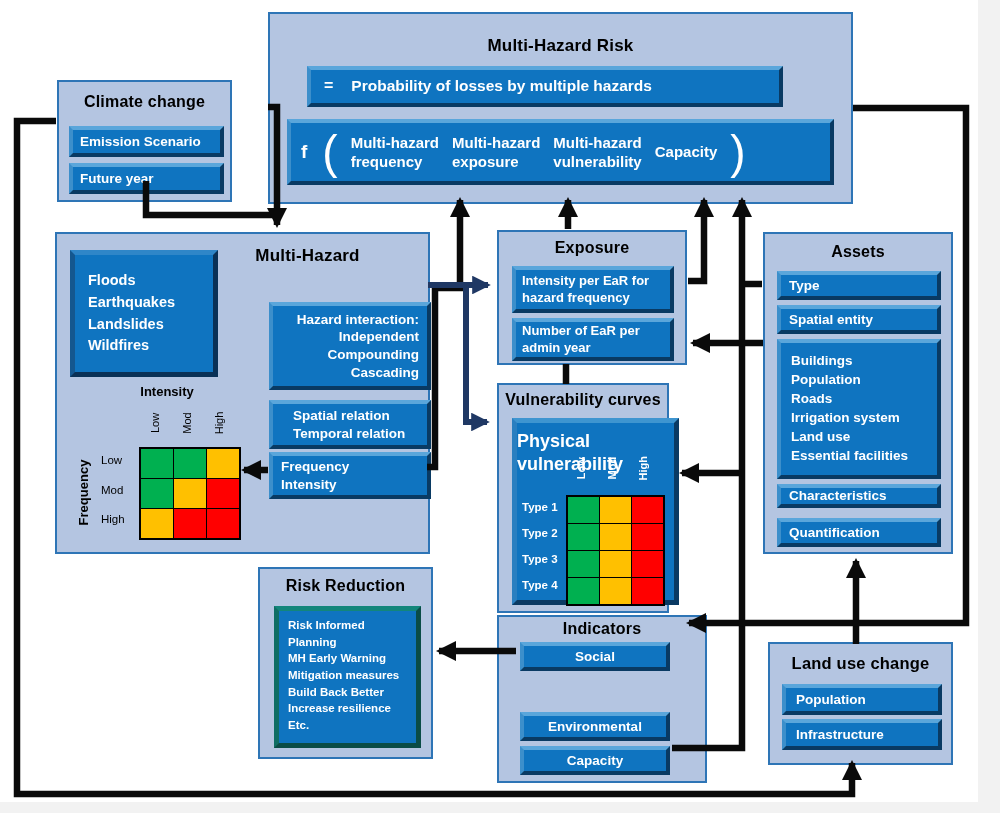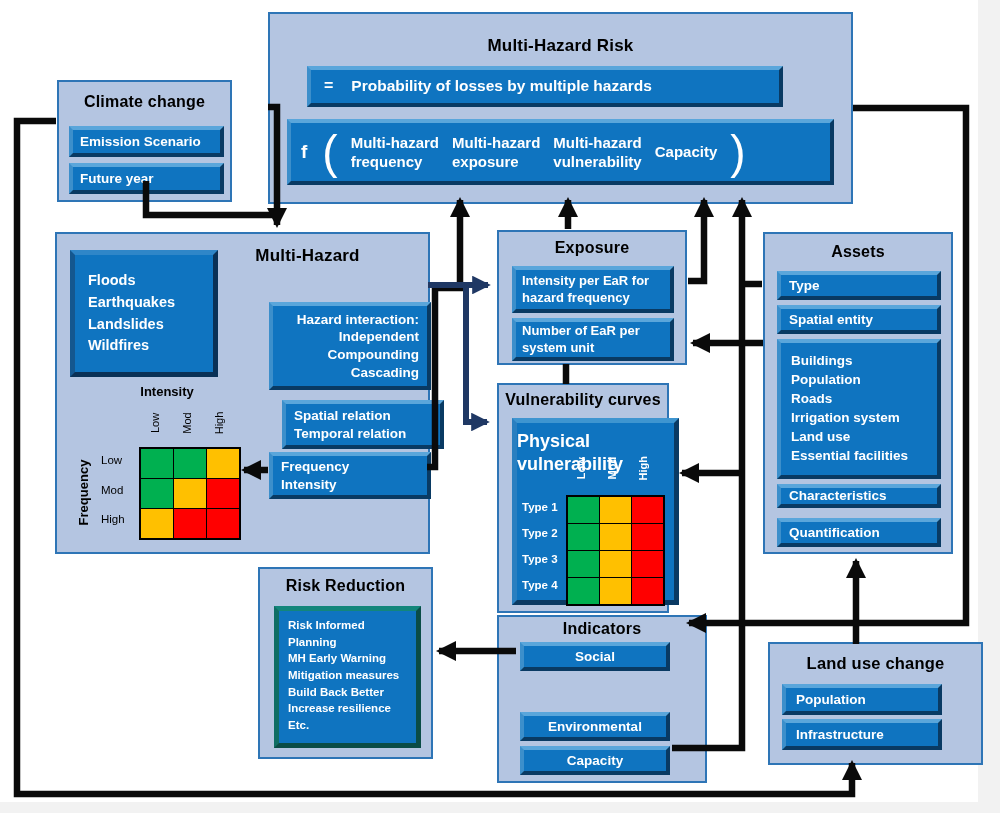--- a/index.html
+++ b/index.html
@@ -61,21 +61,21 @@
   <div class="panel" style="left:55px;top:232px;width:375px;height:322px;">
     <div class="ptitle" style="left:150px;right:20px;top:12px;font-size:17px;">Multi-Hazard</div>
     <div class="btn bigbox" style="left:13px;top:16px;width:148px;height:127px;font-size:14.5px;line-height:1.5;padding-left:13px;border-color:#2f86c8 #0a3156 #0a3156 #14578f;">Floods
 Earthquakes
 Landslides
 Wildfires</div>
     <div class="btn right" style="left:212px;top:68px;width:162px;height:88px;font-size:13.5px;padding-right:8px;">Hazard interaction:
 Independent
 Compounding
 Cascading</div>
-    <div class="btn" style="left:212px;top:166px;width:162px;height:49px;font-size:13.5px;padding-left:8px;margin-left:13px;">Spatial relation
+    <div class="btn" style="left:212px;top:166px;width:162px;height:49px;font-size:13.5px;padding-left:20px;">Spatial relation
 Temporal relation</div>
     <div class="btn" style="left:212px;top:218px;width:162px;height:47px;font-size:13.5px;padding-left:8px;">Frequency
 Intensity</div>
 
     <div class="lbl" style="left:55px;top:150px;width:110px;text-align:center;font-weight:bold;font-size:13px;">Intensity</div>
     <div class="vlab" style="left:86px;top:168px;width:24px;height:42px;font-size:11px;">
         <span>Low</span>
       </div>
     <div class="vlab" style="left:118px;top:168px;width:24px;height:42px;font-size:11px;">
         <span>Mod</span>
@@ -100,21 +100,21 @@
         <div class="cell" style="background: rgb(255, 0, 0);"></div>
         <div class="cell" style="background: rgb(255, 0, 0);"></div>
       </div>
   </div>
 
   <div class="panel" style="left:497px;top:230px;width:190px;height:135px;">
     <div class="ptitle" style="top:7px;font-size:16px;">Exposure</div>
     <div class="btn" style="left:13px;top:34px;width:162px;height:47px;font-size:13px;padding-left:6px;">Intensity per EaR for
 hazard  frequency</div>
     <div class="btn" style="left:13px;top:86px;width:162px;height:43px;font-size:13px;padding-left:6px;">Number  of EaR per
-system unit</div>
+admin year</div>
   </div>
 
   <div class="panel" style="left:497px;top:383px;width:172px;height:230px;">
     <div class="ptitle" style="top:6px;font-size:16px;">Vulnerability curves</div>
     <div class="btn bigbox" style="left:13px;top:33px;width:167px;height:187px;display:block;border-color:#3e95d0 #0a3a63 #0a3a63 #2a7fc0;">
       <div class="lbl" style="left:0;right:0;top:7px;font-size:18px;">Physical  vulnerability</div>
       <div class="vlab" style="left:52px;top:22px;width:24px;height:46px;font-size:11px;"><span>Low</span></div>
       <div class="vlab" style="left:83px;top:22px;width:24px;height:46px;font-size:11px;"><span>Mod</span></div>
       <div class="vlab" style="left:114px;top:22px;width:24px;height:46px;font-size:11px;"><span>High</span></div>
       <div class="lbl" style="left:5px;top:77px;font-size:11.5px;">Type 1</div>
@@ -150,21 +150,21 @@
 Etc.</div>
   </div>
 
   <div class="panel" style="left:497px;top:615px;width:210px;height:168px;">
     <div class="ptitle" style="top:3px;font-size:16px;">Indicators</div>
     <div class="btn center" style="left:21px;top:25px;width:150px;height:29px;font-size:13.5px;">Social</div>
     <div class="btn center" style="left:21px;top:95px;width:150px;height:29px;font-size:13.5px;">Environmental</div>
     <div class="btn center" style="left:21px;top:129px;width:150px;height:29px;font-size:13.5px;">Capacity</div>
   </div>
 
-  <div class="panel" style="left:768px;top:642px;width:215px;height:123px;">
+  <div class="panel" style="left:768px;top:642px;width:185px;height:123px;">
     <div class="ptitle" style="top:10px;font-size:16.5px;">Land use change</div>
     <div class="btn" style="left:12px;top:40px;width:160px;height:31px;font-size:13.5px;padding-left:10px;">Population</div>
     <div class="btn" style="left:12px;top:75px;width:160px;height:31px;font-size:13.5px;padding-left:10px;">Infrastructure</div>
   </div>
 
   <svg class="arrows" width="1000" height="813" viewBox="0 0 1000 813">
     <defs>
       <marker id="mb" viewBox="0 0 10 10" refX="8.5" refY="5" markerUnits="strokeWidth" markerWidth="3.1" markerHeight="3.1" orient="auto">
         <path d="M0,0 L10,5 L0,10 z" fill="#0a0a0a"></path>
       </marker>

